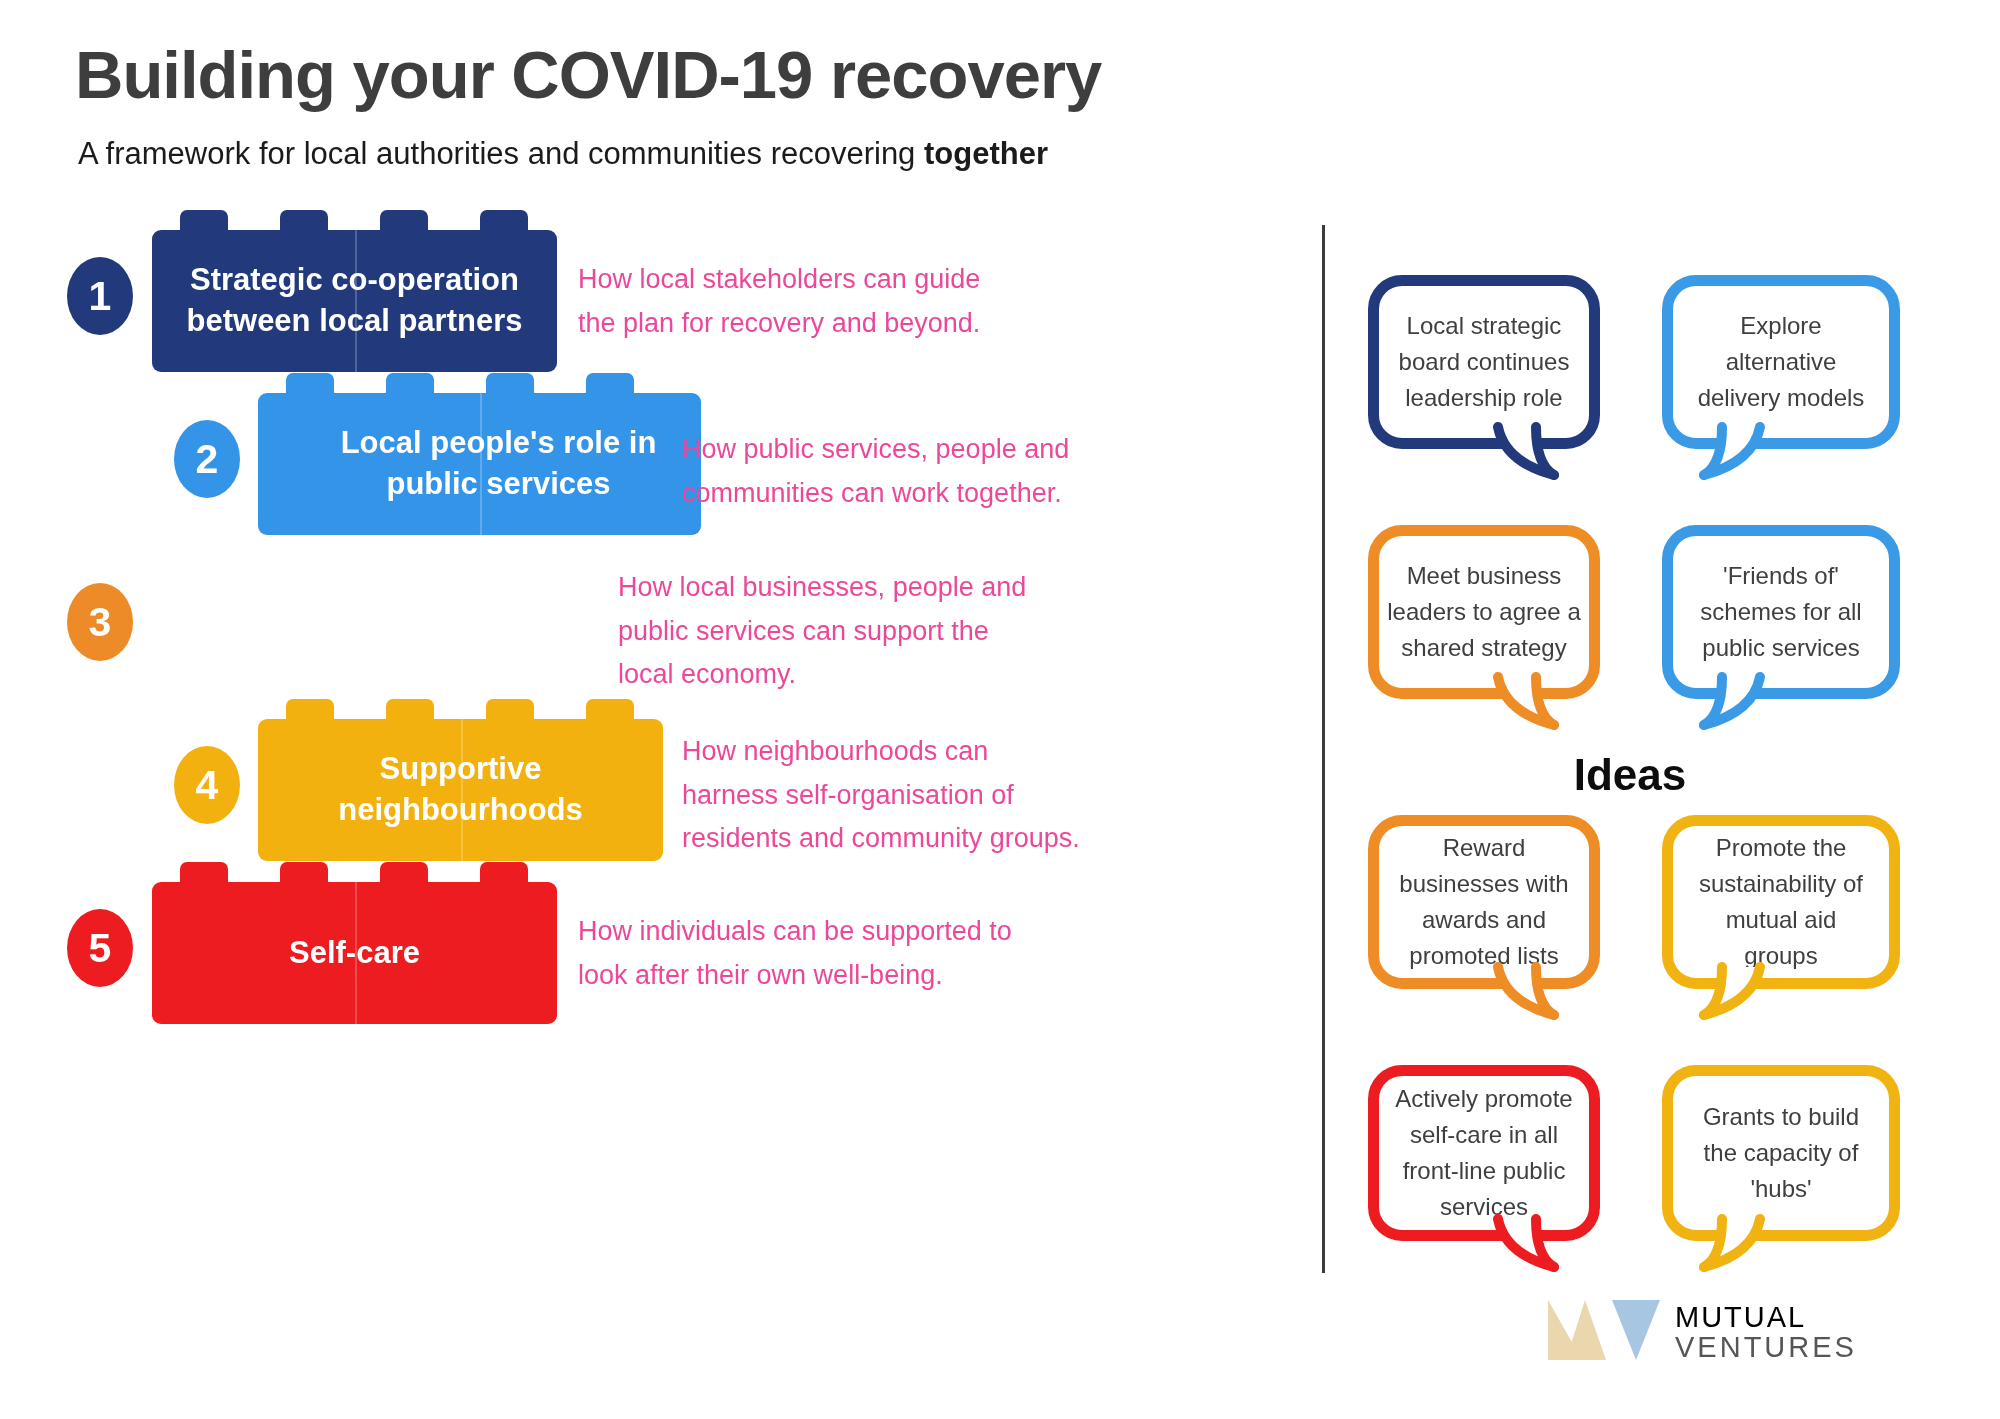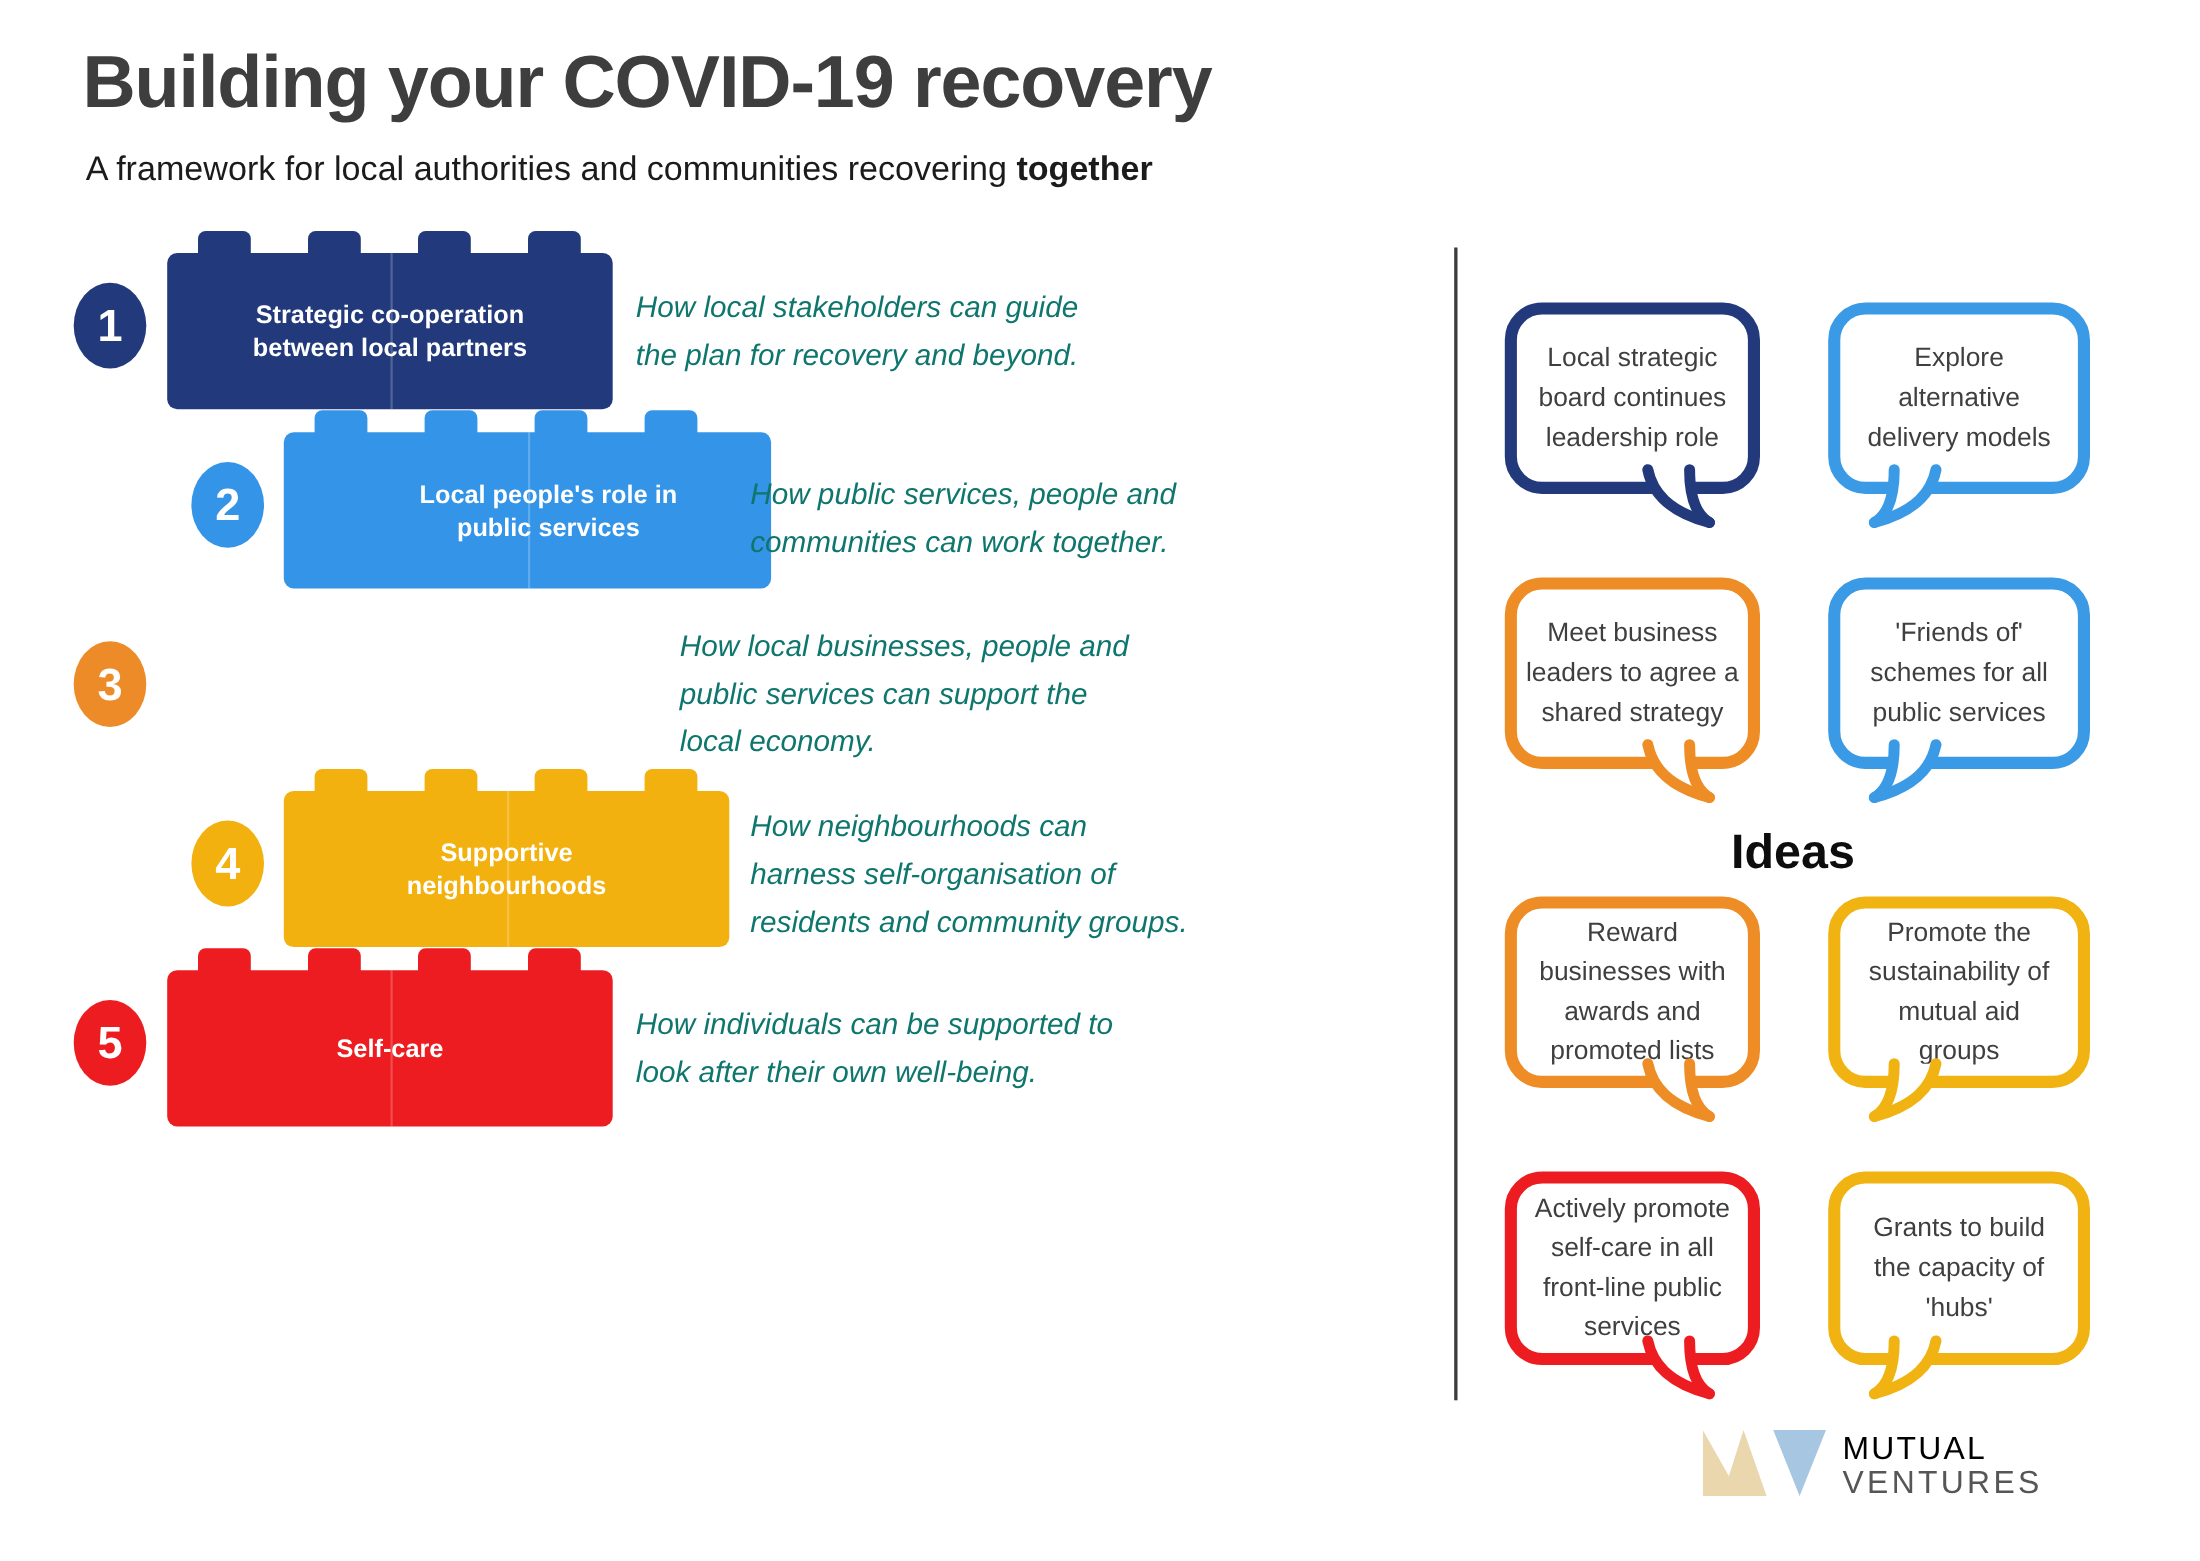--- a/index.html
+++ b/index.html
@@ -15,40 +15,39 @@
     position:absolute; left:78px; top:136px; font-size:31px; color:#1b1b1b;
   }
   .subtitle b { font-weight:700; }
 
   
   .brick {
     position:absolute; width:405px; height:142px; border-radius:9px;
     display:flex; align-items:center; justify-content:center;
   }
   .brick .label {
-    color:#ffffff; font-weight:700; font-size:23px; text-align:center;
+    color:#ffffff; font-weight:700; font-size:31px; text-align:center;
     white-space:pre-line; line-height:1.32;
   }
   .stud {
     position:absolute; top:-20px; width:48px; height:21px;
     border-radius:7px 7px 0 0;
   }
   .split {
     position:absolute; left:50%; top:0; bottom:0; width:2px;
     background:rgba(255,255,255,0.22);
   }
   .numcircle {
     position:absolute; width:66px; height:78px; border-radius:50%;
     color:#ffffff; display:flex; align-items:center; justify-content:center;
     font-size:41px; font-weight:700;
   }
   .desc {
-    position:absolute; font-size:27px; color:#0f766e; line-height:1.62;
+    position:absolute; font-size:27px; color:#ec4899; line-height:1.62;
     white-space:pre-line;
-    font-style:italic;
   }
 
   
   .divider { position:absolute; left:1322px; top:225px; width:3px; height:1048px; background:#3b3b3b; }
   .ideas-label {
     position:absolute; left:1455px; top:750px; width:350px; text-align:center;
     font-size:44px; font-weight:700; color:#0d0d0d;
   }
   .bubble {
     position:absolute; background:#ffffff; border:11px solid currentColor;

